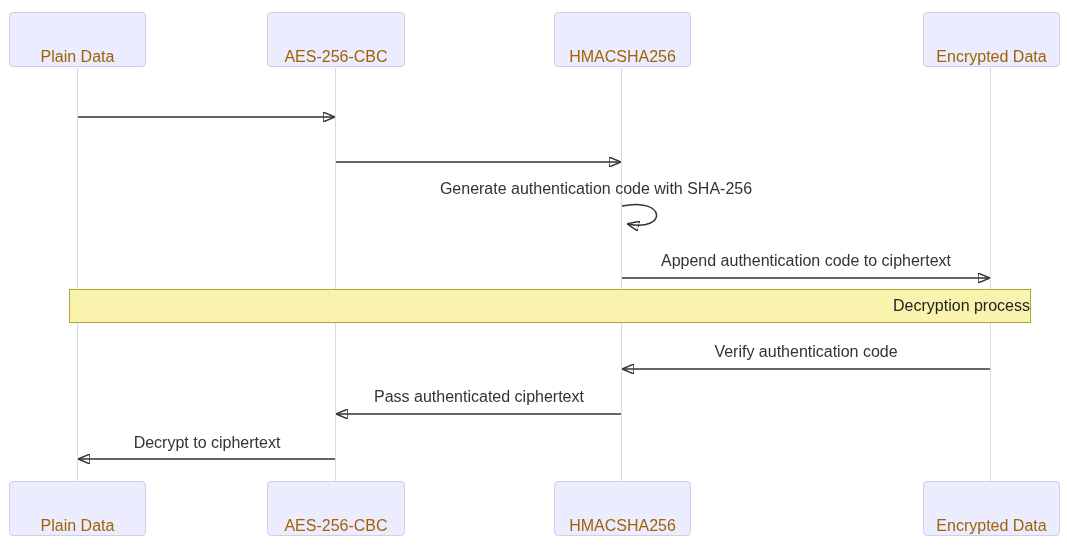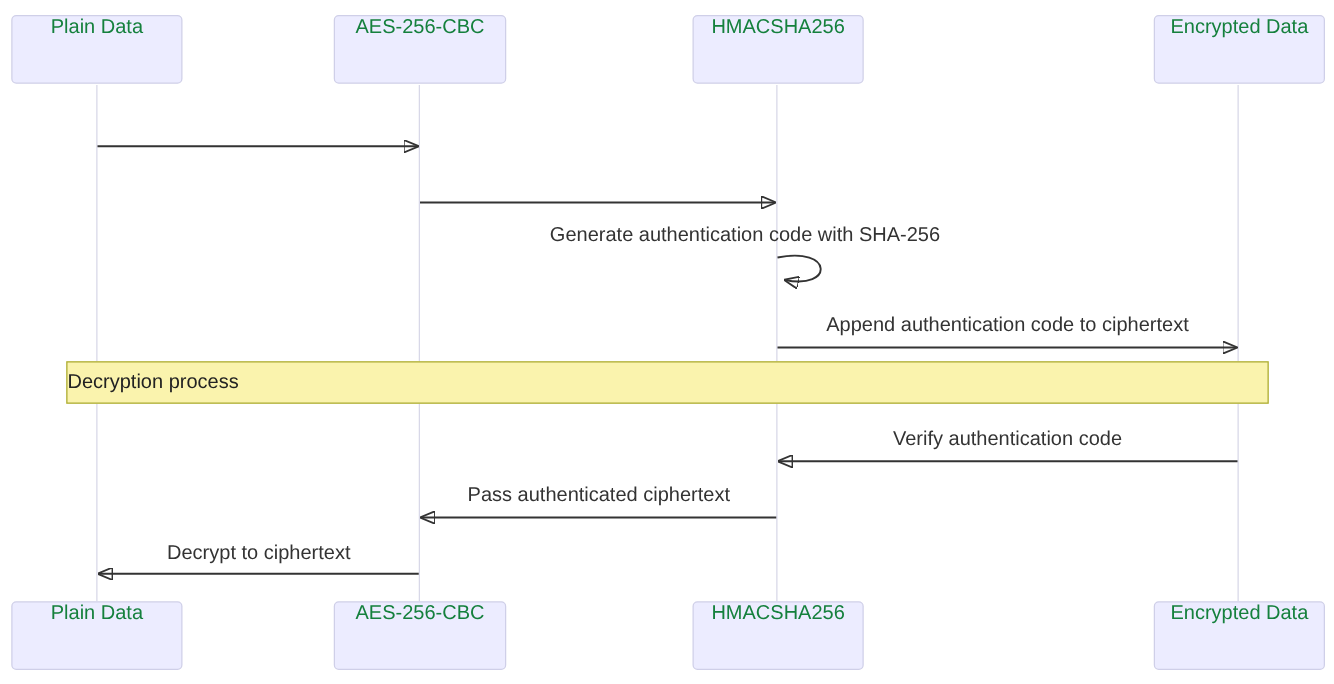--- a/index.html
+++ b/index.html
@@ -22,47 +22,47 @@
     width: 1px;
     background: #d8d8e8;
   }
   .actor {
     position: absolute;
     height: 55px;
     background: #ececff;
     border: 1px solid #cfcfe8;
     border-radius: 4px;
     display: flex;
-    align-items: flex-start;
+    align-items: flex-end;
     justify-content: center;
     font-size: 16px;
-    color: #15803d;
+    color: #a16207;
     box-sizing: border-box;
   }
   .msg-label {
     position: absolute;
     height: 20px;
     display: flex;
     align-items: center;
     justify-content: center;
     font-size: 16px;
     color: #333333;
     white-space: nowrap;
   }
   .divider {
     position: absolute;
-    left: 53px;
+    left: 69px;
     top: 289px;
     width: 960px;
     height: 32px;
     background: #faf3ad;
     border: 1px solid #aaaa33;
     display: flex;
     align-items: center;
-    justify-content: flex-start;
+    justify-content: flex-end;
     font-size: 16px;
     color: #222222;
     box-sizing: content-box;
   }
   .overlay {
     position: absolute;
     left: 0;
     top: 0;
     pointer-events: none;
   }

